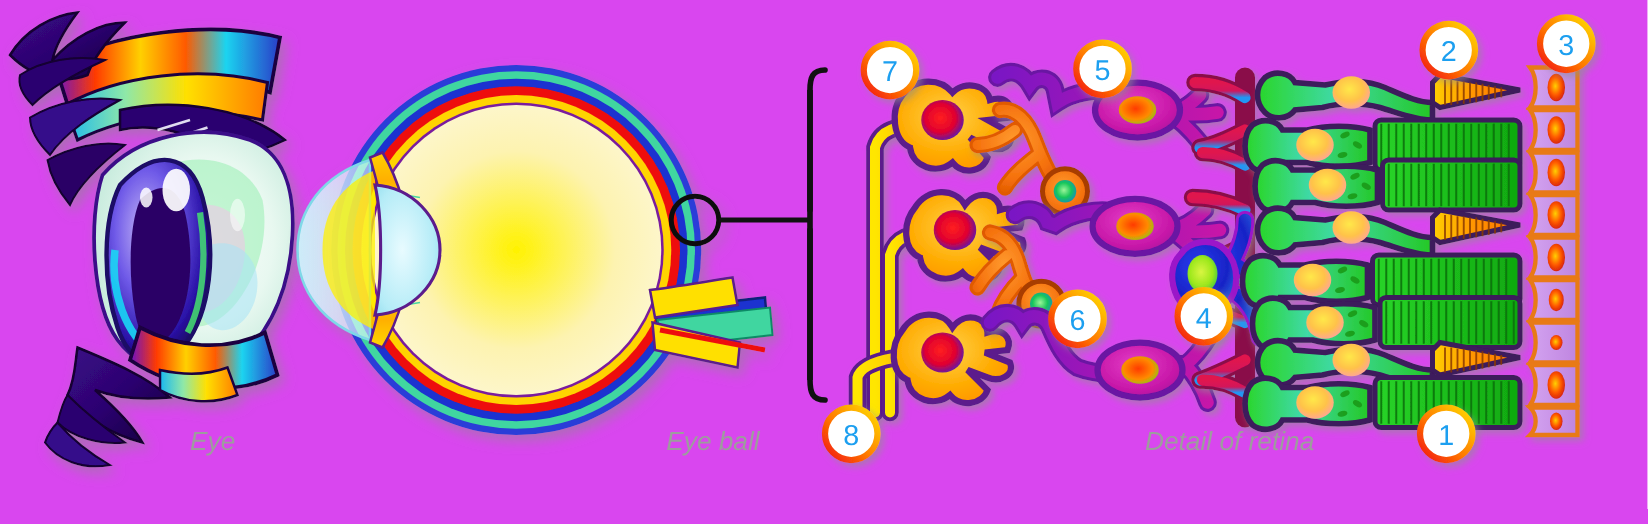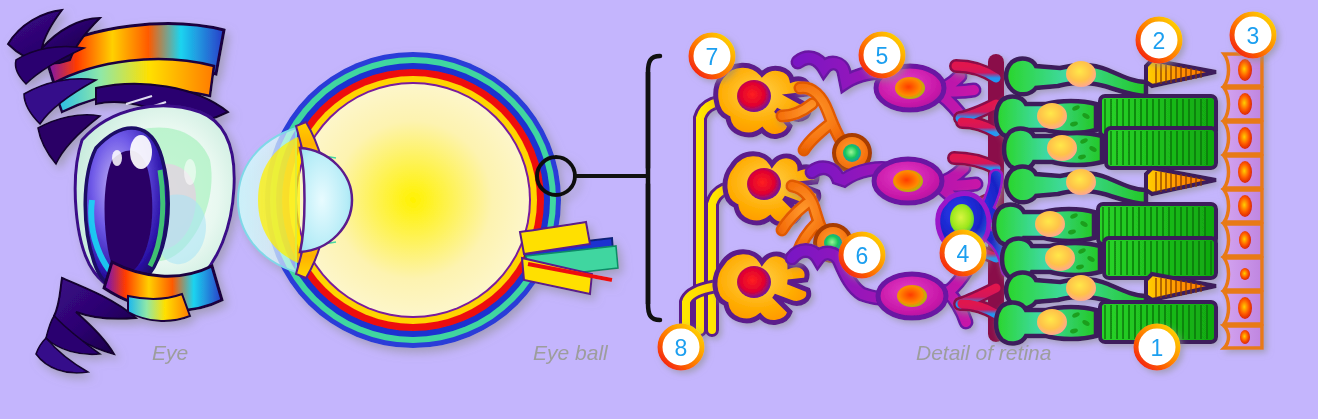--- a/index.html
+++ b/index.html
@@ -8,21 +8,21 @@
     padding: 0;
     background: #ffffff;
   }
   body {
     font-family: "Liberation Sans", sans-serif;
   }
   #stage {
     position: relative;
     width: 1318px;
     height: 419px;
-    background: #c4b5fd;
+    background: #d946ef;
     overflow: hidden;
   }
   #diagram-svg {
     position: absolute;
     left: 0;
     top: 0;
     width: 1318px;
     height: 419px;
     display: block;
   }

